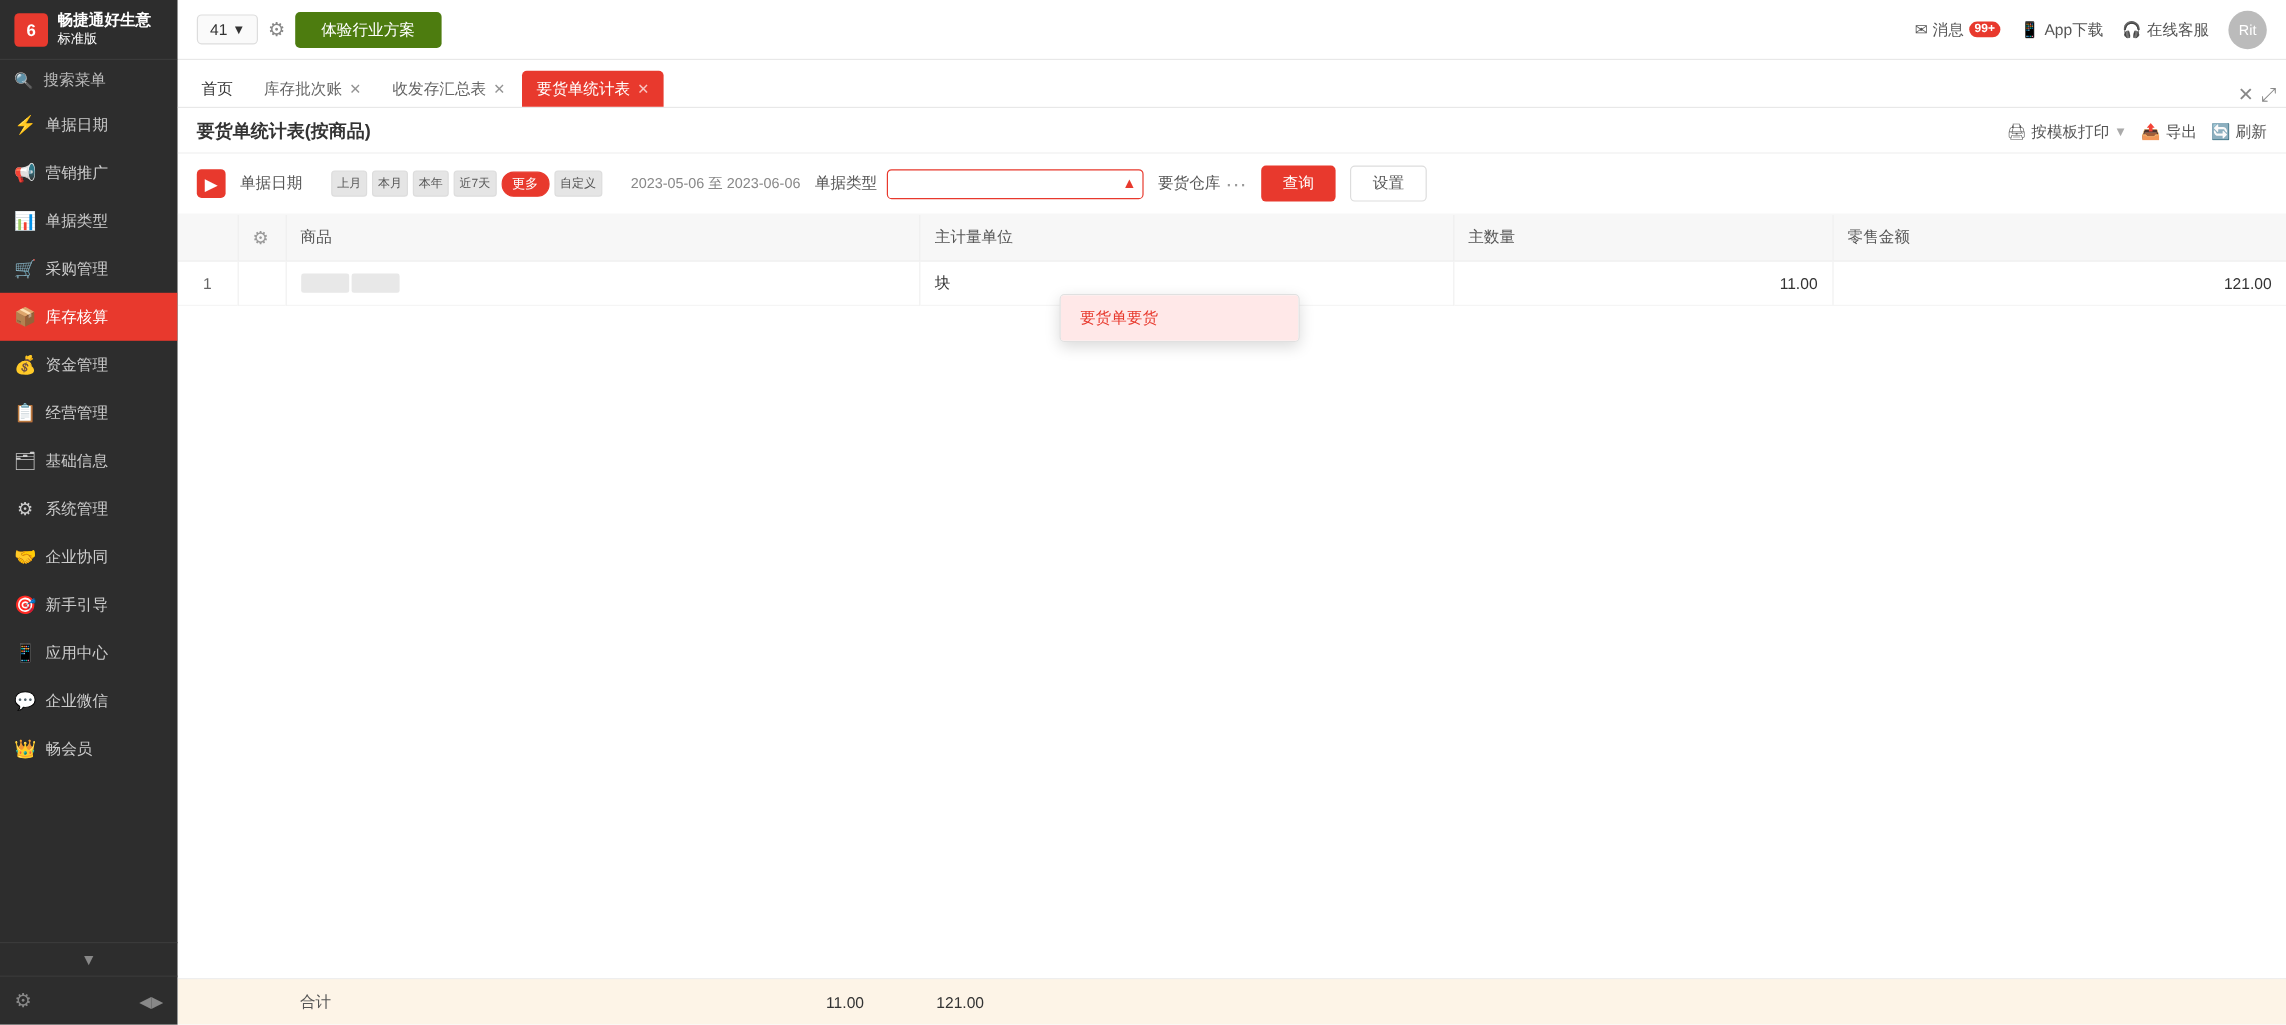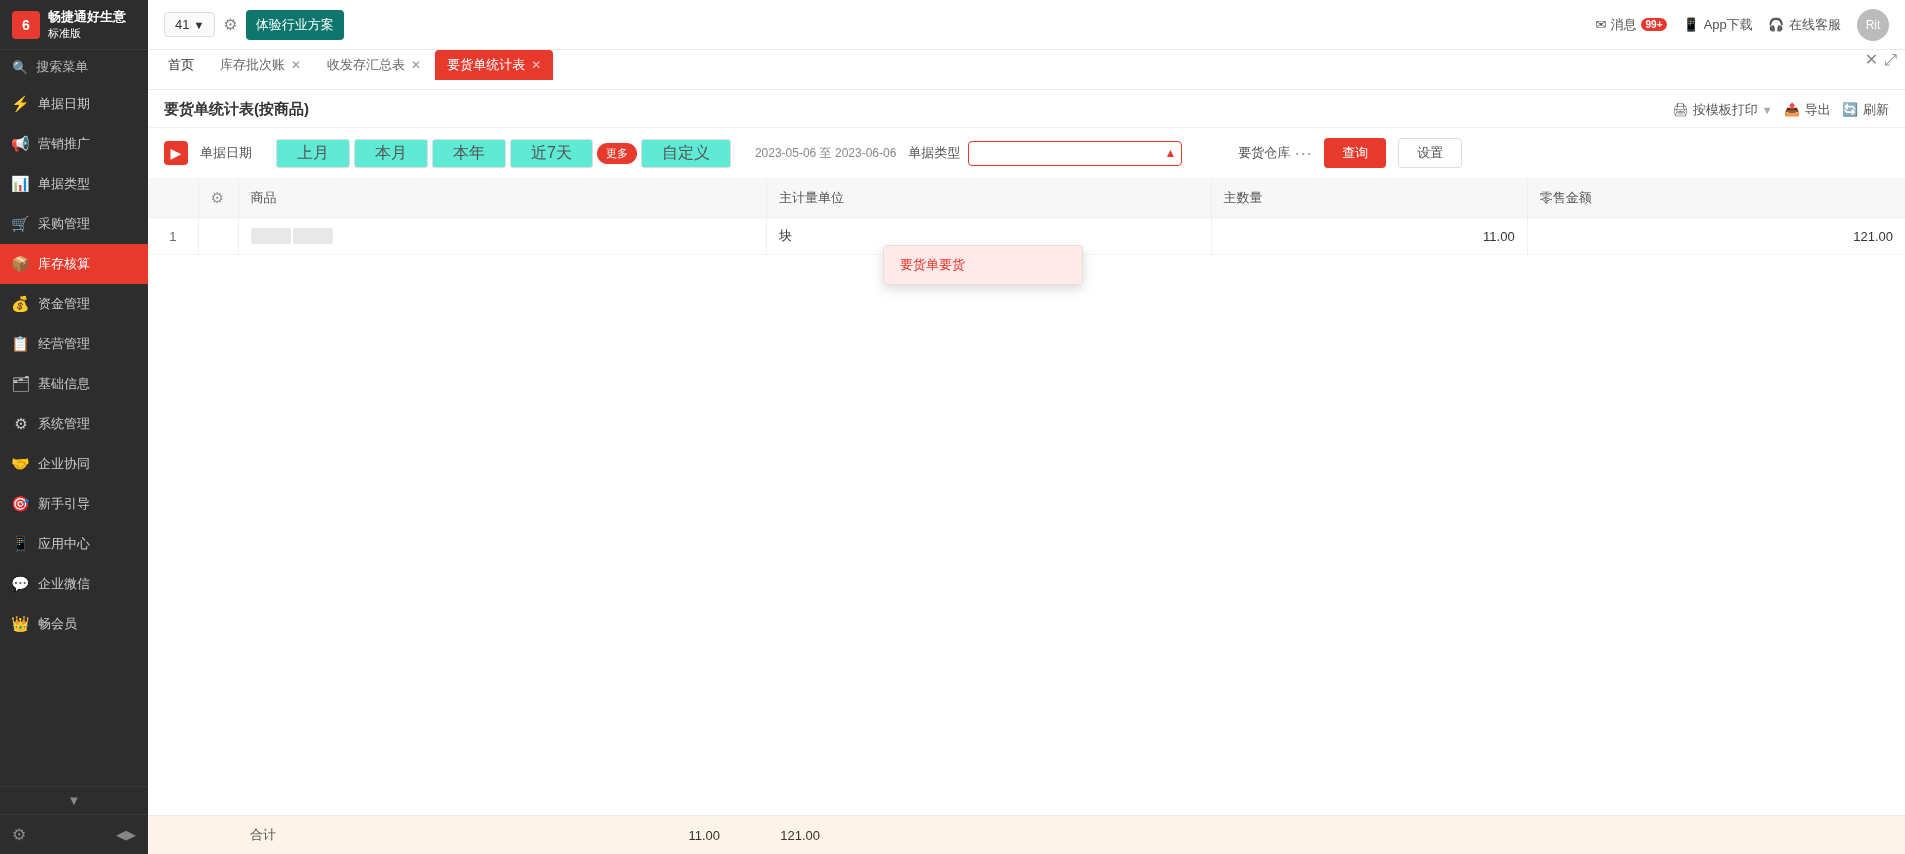--- a/index.html
+++ b/index.html
@@ -112,41 +112,41 @@
       background: #e8392d;
       color: white;
       border-radius: 10px;
       padding: 1px 5px;
       font-size: 10px;
       font-weight: bold;
       min-width: 18px;
       text-align: center;
     }
     .trial-btn {
-      background: #0f766e;
+      background: #4d7c0f;
       color: white;
       border: none;
       border-radius: 4px;
-      padding: 6px 10px;
+      padding: 6px 22px;
       font-size: 13px;
       cursor: pointer;
       font-weight: 500;
     }
     .user-avatar {
       width: 32px; height: 32px;
       background: #ccc;
       border-radius: 50%;
     }
 
     
     .tab-bar {
       height: 40px;
       background: #fff;
       display: flex;
-      align-items: flex-start;
+      align-items: flex-end;
       padding: 0 8px;
       border-bottom: 1px solid #e8e8e8;
       flex-shrink: 0;
       gap: 2px;
     }
     .tab-item {
       display: flex; align-items: center; gap: 4px;
       padding: 6px 12px;
       cursor: pointer;
       font-size: 13px;
@@ -217,27 +217,27 @@
       flex-shrink: 0;
     }
     .filter-group {
       display: flex; align-items: center; gap: 24px; flex-wrap: wrap;
     }
     .filter-label { color: #555; font-size: 13px; white-space: nowrap; }
     .date-quick-btns {
       display: flex; align-items: center; gap: 4px;
     }
     .quick-btn {
-      padding: 3px 20px;
+      padding: 3px 4px;
       border: 1px solid #ddd;
       border-radius: 3px;
       cursor: pointer;
-      font-size: 16px;
+      font-size: 10px;
       color: #555;
-      background: #5eead4;
+      background: #e5e5e5;
     }
     .quick-btn.more {
       background: #e8392d;
       color: white;
       border-color: #e8392d;
       border-radius: 10px;
       padding: 2px 8px;
       font-size: 11px;
     }
     .date-range-text { font-size: 12px; color: #888; }
@@ -256,21 +256,21 @@
       outline: none;
       min-width: 200px;
       color: #333;
     }
     .select-arrow {
       position: absolute; right: 6px;
       color: #e8392d; font-size: 12px;
       pointer-events: none;
     }
     .filter-warehouse {
-      display: flex; align-items: center; gap: 4px; margin-left: 44px;
+      display: flex; align-items: center; gap: 4px;
     }
     .filter-more-btn {
       color: #999; cursor: pointer; font-size: 18px; line-height: 1;
     }
     .query-btn {
       background: #e8392d; color: white;
       border: none; border-radius: 4px;
       padding: 6px 18px; font-size: 13px;
       cursor: pointer; font-weight: 500;
     }

